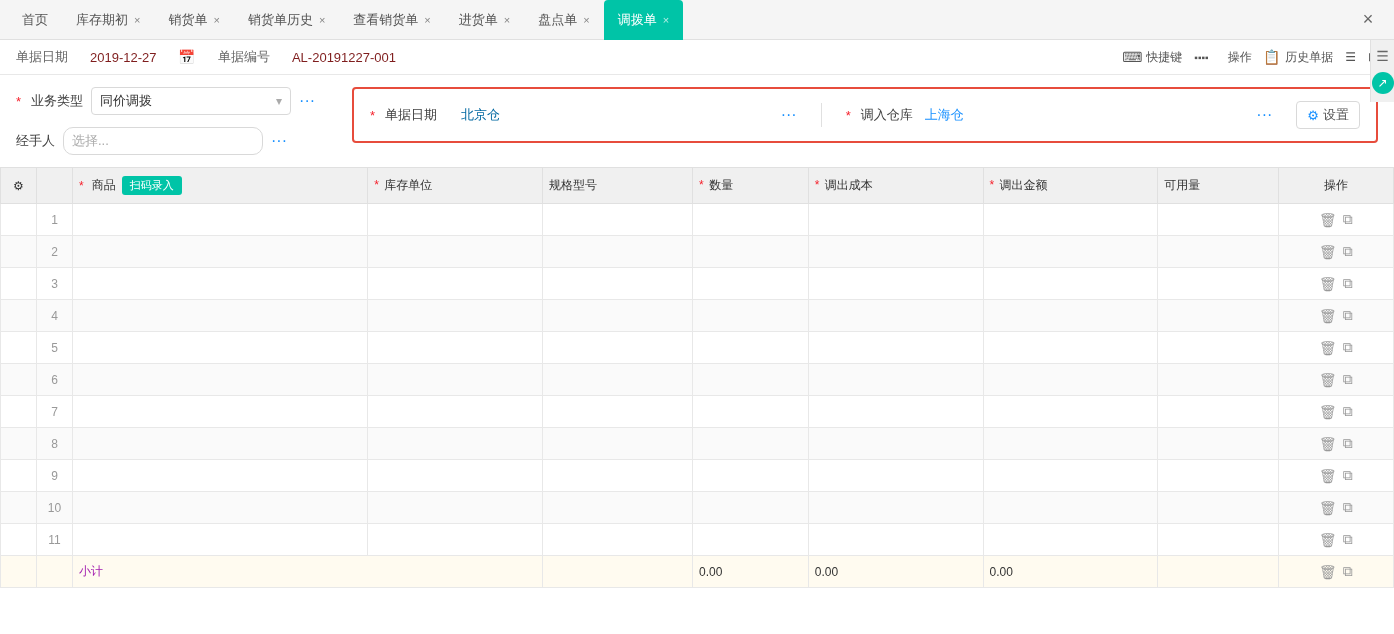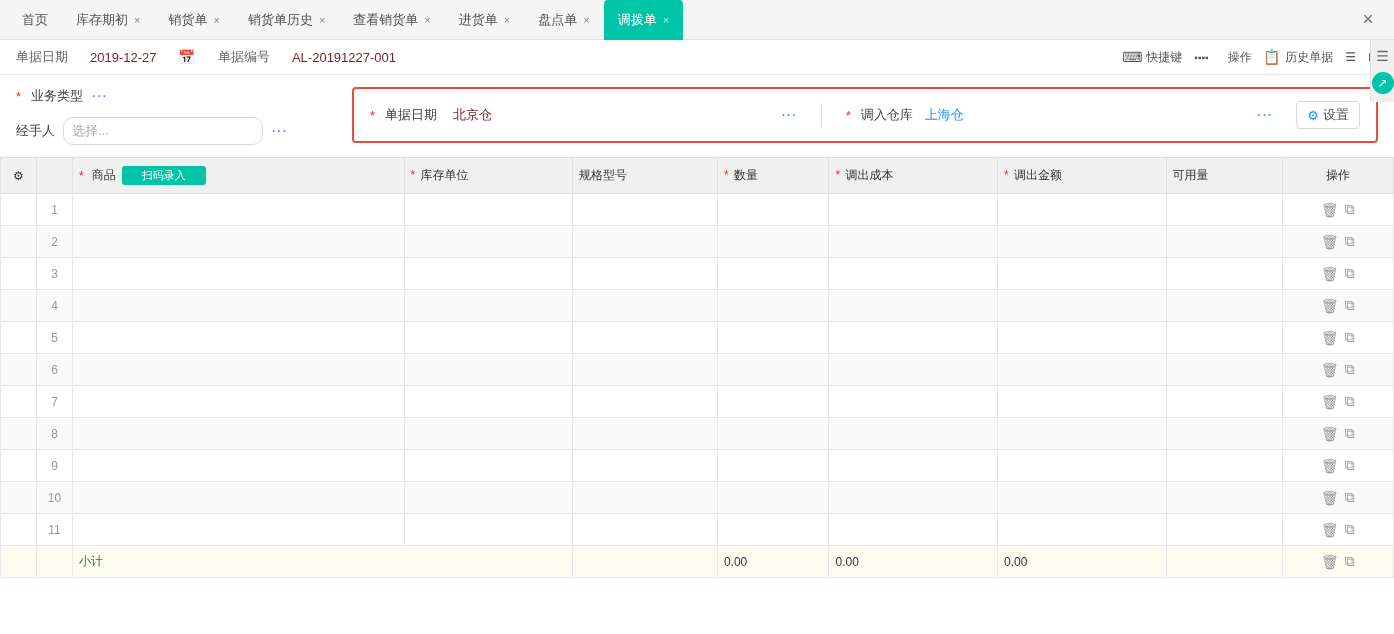--- a/index.html
+++ b/index.html
@@ -81,26 +81,26 @@
       font-weight: normal; white-space: nowrap;
     }
     tbody tr { background: #fff; }
     tbody tr:nth-child(even) { background: #fafafa; }
     tbody td {
       padding: 6px 6px; border: 1px solid #e8e8e8; color: #333;
       height: 32px;
     }
     .row-num { color: #999; text-align: center; }
     .subtotal-row td { background: #fffbf0; }
-    .subtotal-label { color: #15803d; font-size: 12px; }
+    .subtotal-label { color: #a21caf; font-size: 12px; }
     .action-icons { display: flex; align-items: center; gap: 6px; justify-content: center; }
     .action-icon { color: #999; cursor: pointer; font-size: 14px; }
     .scan-btn {
       background: #00c4a7; color: #fff; border: none; border-radius: 3px;
-      padding: 2px 20px; font-size: 11px; cursor: pointer; white-space: nowrap;
+      padding: 2px 8px; font-size: 11px; cursor: pointer; white-space: nowrap;
     }
     .col-gear { width: 36px; text-align: center; }
     .col-num { width: 36px; text-align: center; }
     .header-product { display: flex; align-items: center; gap: 6px; }
 
     
     .right-sidebar {
       position: fixed; right: 0; top: 40px; width: 24px; background: #f0f0f0;
       border-left: 1px solid #e0e0e0; display: flex; flex-direction: column;
       align-items: center; padding: 8px 0; gap: 8px;
@@ -182,36 +182,40 @@
         <span>⊞</span>
       </div>
     </div>
   </div>
 
   <div class="form-area">
     <div class="form-left">
       <div class="form-row">
         <span class="required-star">*</span>
         <span class="field-label">业务类型</span>
+        <div class="select-wrapper">
+          <span class="select-text">同价调拨</span>
+          <span class="select-arrow">▾</span>
+        </div>
         <span class="more-btn">···</span>
       </div>
       <div class="form-row">
         <span class="field-label">经手人</span>
         <div class="select-wrapper" style="min-width:200px;border-radius:10px;">
           <span class="select-text" style="color:#aaa;">选择...</span>
         </div>
         <span class="more-btn">···</span>
       </div>
     </div>
 
     <div class="red-section">
       <div class="warehouse-field">
         <span class="required-star">*</span>
         <span class="field-label">单据日期</span>
-        <span class="field-value" style="color:#7f1d1d; margin-left:8px;text-align:center;">北京仓</span>
+        <span class="field-value" style="color:#0369a1; margin-left:16px;text-align:center;">北京仓</span>
         <span class="more-btn" style="margin-left:auto;">···</span>
       </div>
       <div class="warehouse-divider"></div>
       <div class="warehouse-field">
         <span class="required-star">*</span>
         <span class="field-label">调入仓库</span>
         <span class="field-value" style="color:#1890ff; margin-left:4px;">上海仓</span>
         <span class="more-btn" style="margin-left:auto;">···</span>
       </div>
       <div class="settings-btn">

